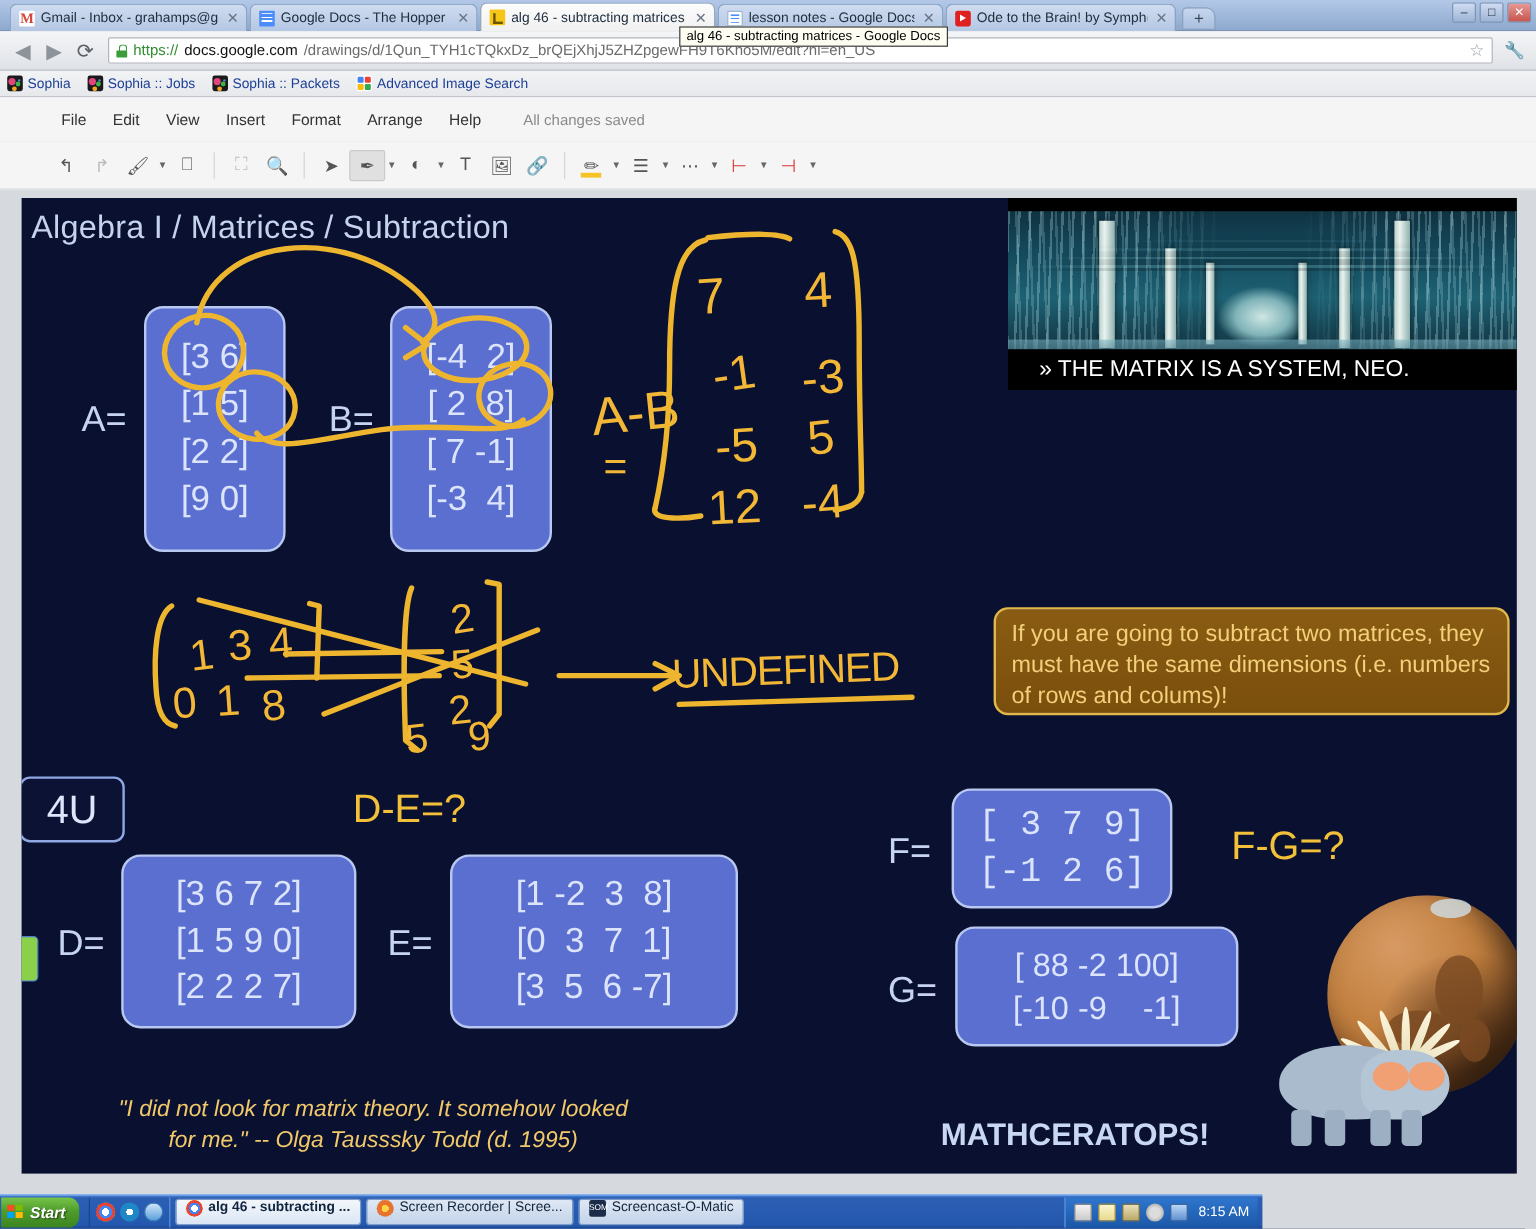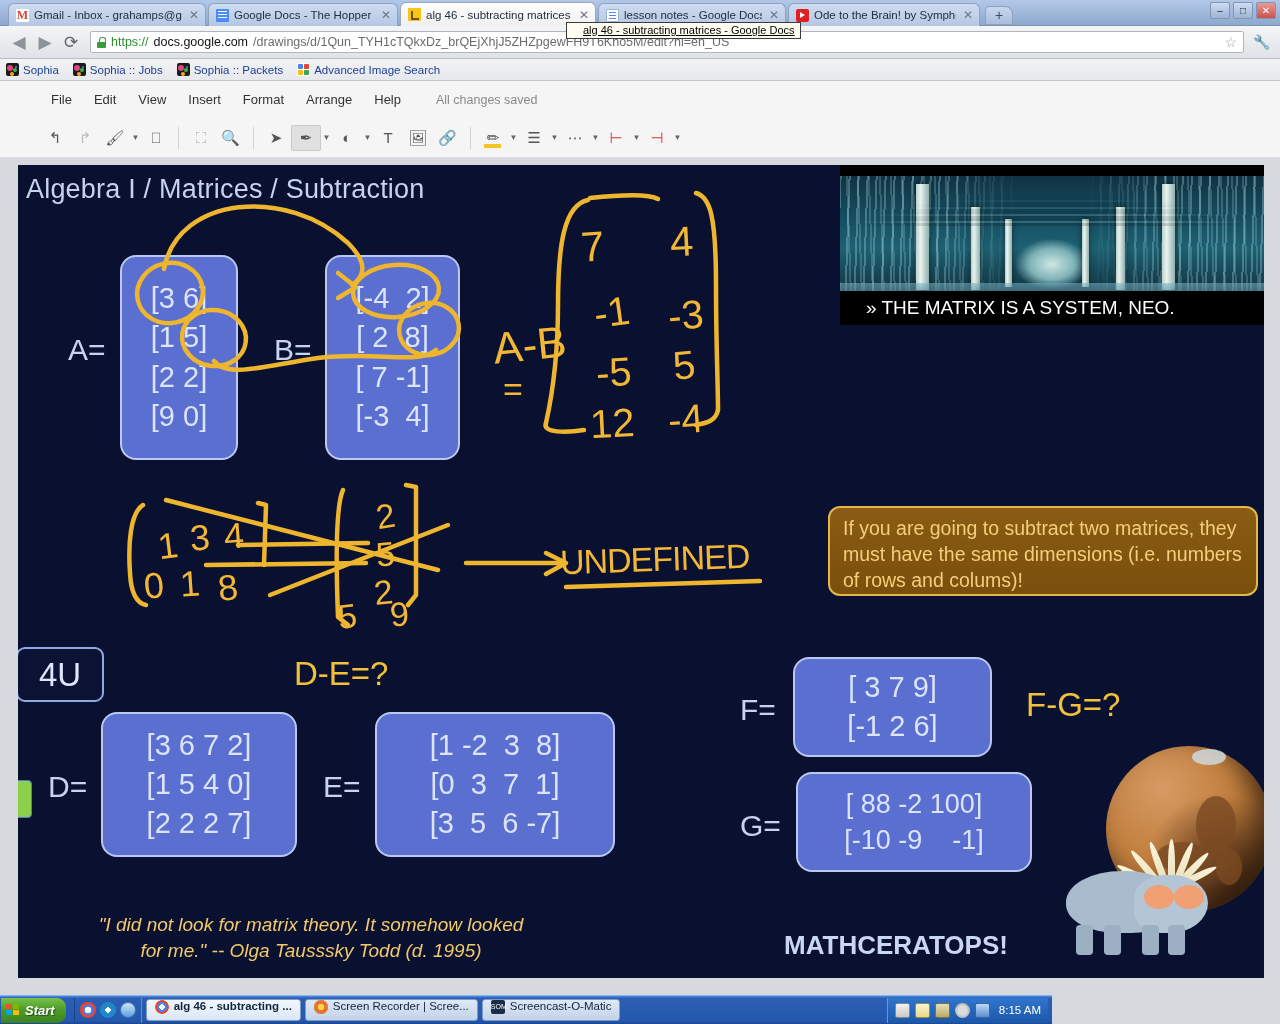--- a/index.html
+++ b/index.html
@@ -60,21 +60,21 @@
     width:20px; height:17px; background:linear-gradient(#cfdcf1,#9db4d4);
     border:1px solid #7e95b6; border-radius:2px;
     font-size:10px; color:#1d2a38; text-align:center; line-height:15px;
   }
   .wincontrols .closebtn { background:linear-gradient(#e79a95,#c8534c); color:#fff; }
 
   
   .tab-tooltip {
     position:absolute; left:566px; top:22px; z-index:50;
     background:#fdfdf2; border:1px solid #3b3b3b;
-    font-size:11px; color:#000; padding:1px 5px 2px 16px; white-space:nowrap;text-decoration:underline;
+    font-size:11px; color:#000; padding:1px 5px 2px 5px; white-space:nowrap;
   }
 
   
   .navbar {
     position:absolute; left:0; top:26px; width:1280px; height:33px;
     background:linear-gradient(#f4f5f7,#dfe2e7);
     border-bottom:1px solid #b9bcc2;
     display:flex; align-items:center; padding:0 6px;
   }
   .navicon { width:26px; height:26px; display:flex; align-items:center; justify-content:center;
@@ -493,33 +493,33 @@
     </svg>
 
     <div class="qmark" style="left:276px;top:490px;">D-E=?</div>
 
     <div class="badge4u">4U</div>
     <div class="green-tab"></div>
 
     <div class="mlabel" style="left:30px;top:605px;">D=</div>
     <div class="mbox" style="left:83px;top:547px;width:196px;height:145px;">
       <div>[3 6 7 2]</div>
-      <div>[1 5 4 0]</div>
+      <div>[1 5 9 0]</div>
       <div>[2 2 2 7]</div>
     </div>
 
     <div class="mlabel" style="left:305px;top:605px;">E=</div>
     <div class="mbox" style="left:357px;top:547px;width:240px;height:145px;">
       <div>[1 -2  3  8]</div>
       <div>[0  3  7  1]</div>
       <div>[3  5  6 -7]</div>
     </div>
 
     <div class="mlabel" style="left:722px;top:528px;">F=</div>
-    <div class="mbox" style="left:775px;top:492px;width:199px;height:100px;">
+    <div class="mbox" style="left:775px;top:492px;width:184px;height:100px;font-family:Liberation Mono, monospace;">
       <div>[ 3 7 9]</div>
       <div>[-1 2 6]</div>
     </div>
 
     <div class="mlabel" style="left:722px;top:644px;">G=</div>
     <div class="mbox" style="left:778px;top:607px;width:236px;height:100px;font-size:27px;">
       <div>[ 88 -2 100]</div>
       <div>[-10 -9    -1]</div>
     </div>
 

